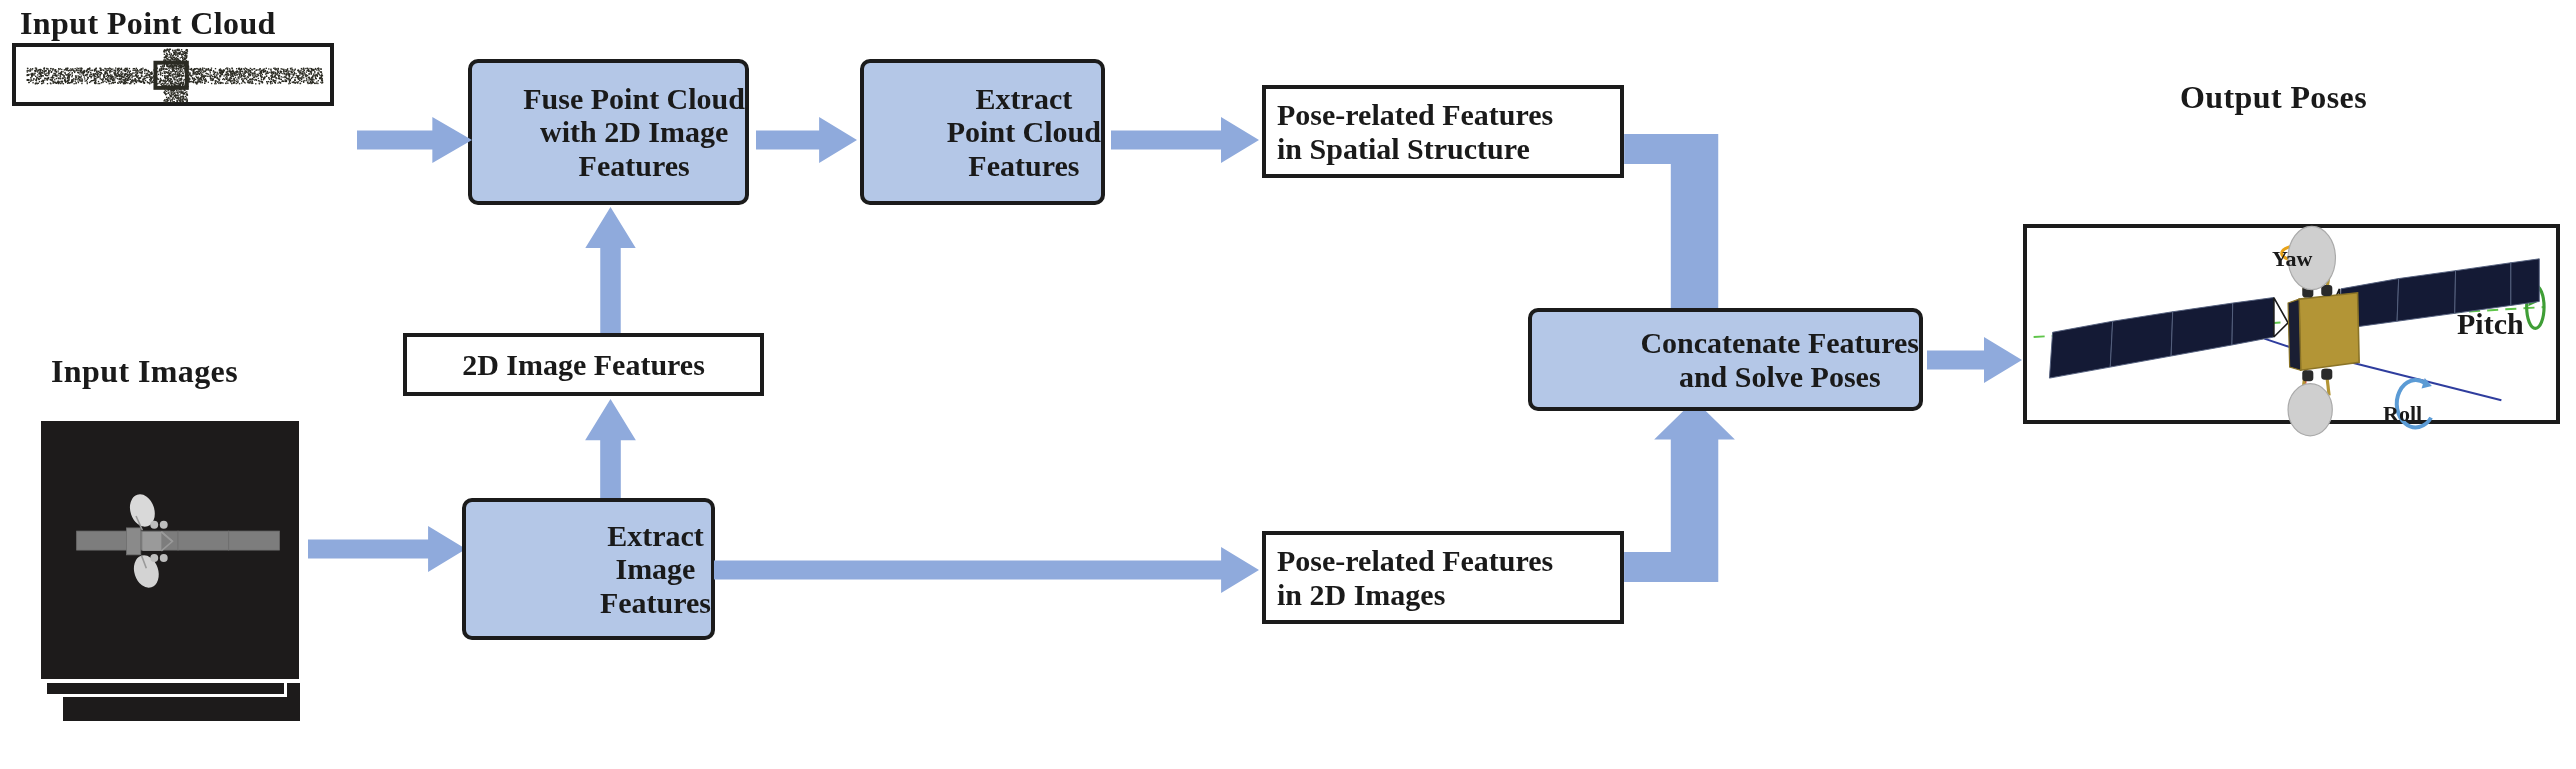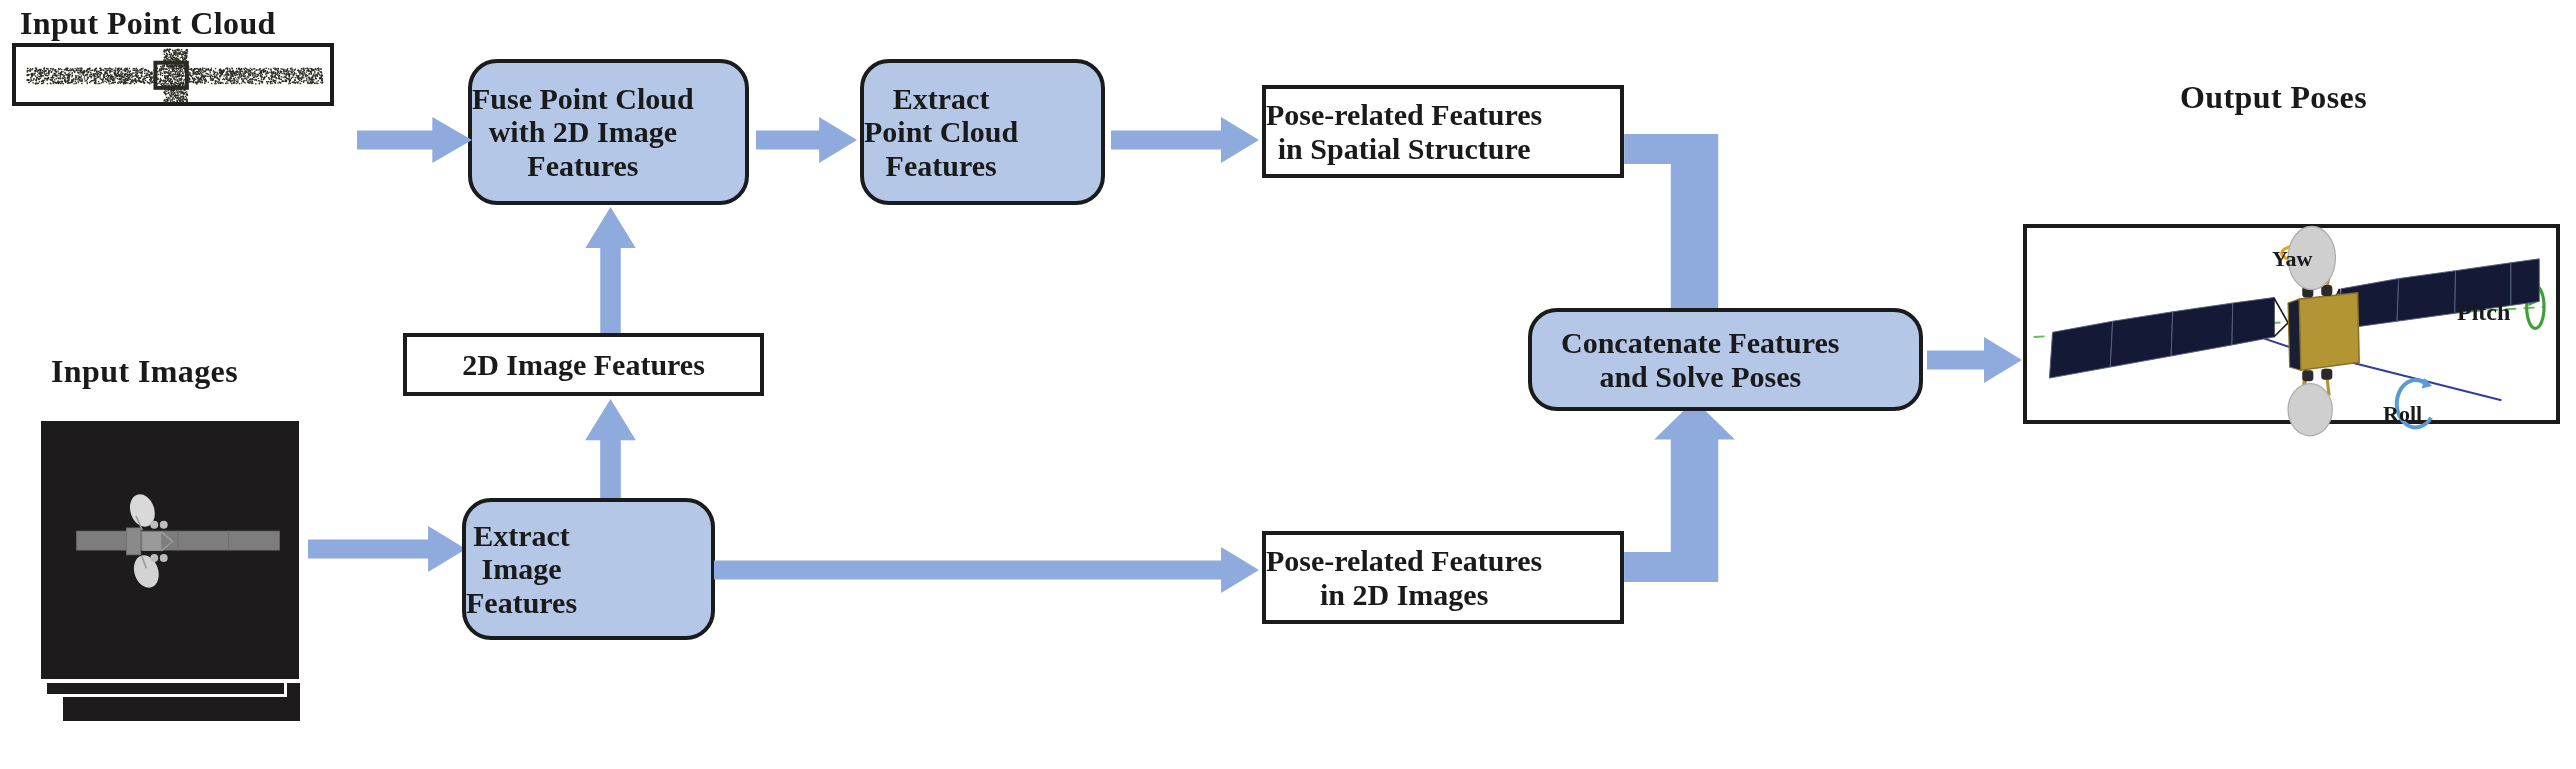--- a/index.html
+++ b/index.html
@@ -1,26 +1,26 @@
 <!DOCTYPE html>
 <html style="font-size:12.6px"><head>
 <meta charset="utf-8">
 <style>
   html,body{margin:0;padding:0;background:#ffffff;}
   body{width:2576px;height:769px;position:relative;overflow:hidden;
        font-family:"Liberation Serif","DejaVu Serif",serif;color:#1a1a1a;}
   .abs{position:absolute;}
   .hdr{font-weight:bold;font-size:32px;letter-spacing:0.4px;white-space:nowrap;}
   .framebox{border:4px solid #1b1b1b;background:#ffffff;box-sizing:border-box;}
-  .procbox{background:#b4c7e7;border:4.7px solid #1b1b1b;border-radius:29px;
-           box-sizing:border-box;display:flex;align-items:center;justify-content:flex-start;}
+  .procbox{background:#b4c7e7;border:4.7px solid #1b1b1b;border-radius:10px;
+           box-sizing:border-box;display:flex;align-items:center;justify-content:flex-end;}
   .procbox .txt{font-weight:bold;font-size:30px;line-height:1.12;text-align:center;}
   .whitebox{background:#ffffff;border:4px solid #1b1b1b;box-sizing:border-box;
             display:flex;align-items:center;}
-  .whitebox .txt{font-weight:bold;font-size:30px;line-height:1.12;text-align:center;}
+  .whitebox .txt{font-weight:bold;font-size:30px;line-height:1.12;text-align:left;padding-left:11px;}
   .whitebox.ctr{justify-content:center;}
   .whitebox.ctr .txt{padding-left:0;text-align:center;}
   svg{display:block;overflow:visible;}
   .arrowfill{fill:#8faadc;}
 </style>
 </head>
 <body>
 
 <div class="abs hdr" style="left:20px;top:4.7px;">Input Point Cloud</div>
 
@@ -2880,15 +2880,15 @@
       <rect x="348" y="180" width="14" height="14" rx="4"></rect>
       <rect x="372" y="178" width="14" height="14" rx="4"></rect>
     </g>
 
     <ellipse cx="360" cy="38" rx="30" ry="40" fill="#cfcfcf" stroke="#aaaaaa" stroke-width="1.5"></ellipse>
     <ellipse cx="358" cy="230" rx="28" ry="33" fill="#cfcfcf" stroke="#aaaaaa" stroke-width="1.5"></ellipse>
   </svg>
 </div>
 
 <div class="abs" style="left:2272px;top:246px;font-weight:bold;font-size:22px;">Yaw</div>
-<div class="abs" style="left:2457px;top:299px;font-weight:bold;font-size:24px;">Pitch</div>
+<div class="abs" style="left:2457px;top:307px;font-weight:bold;font-size:30px;">Pitch</div>
 <div class="abs" style="left:2383px;top:401px;font-weight:bold;font-size:22px;">Roll</div>
 
 
 </body></html>

